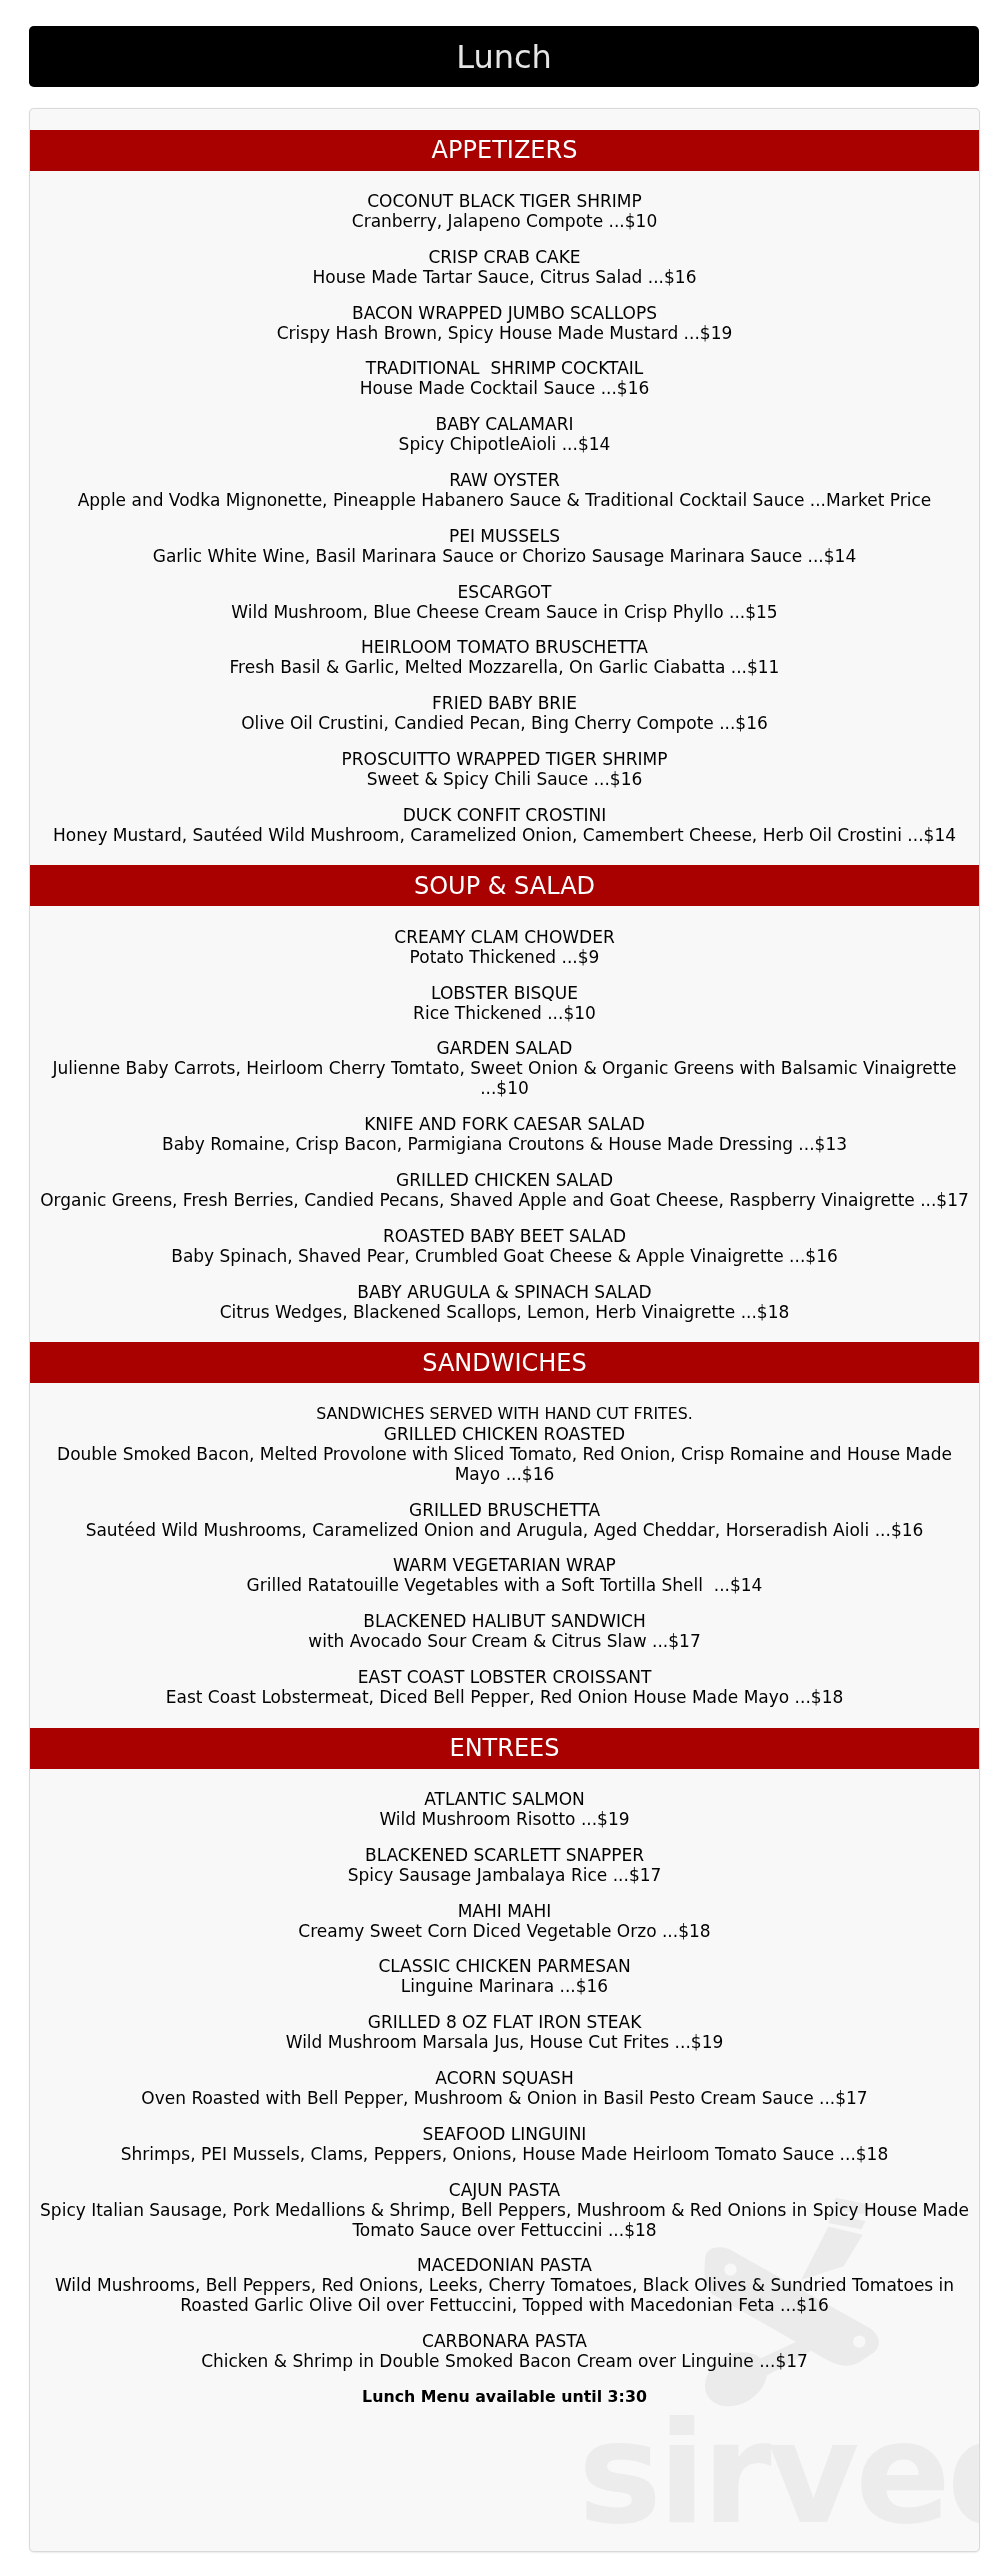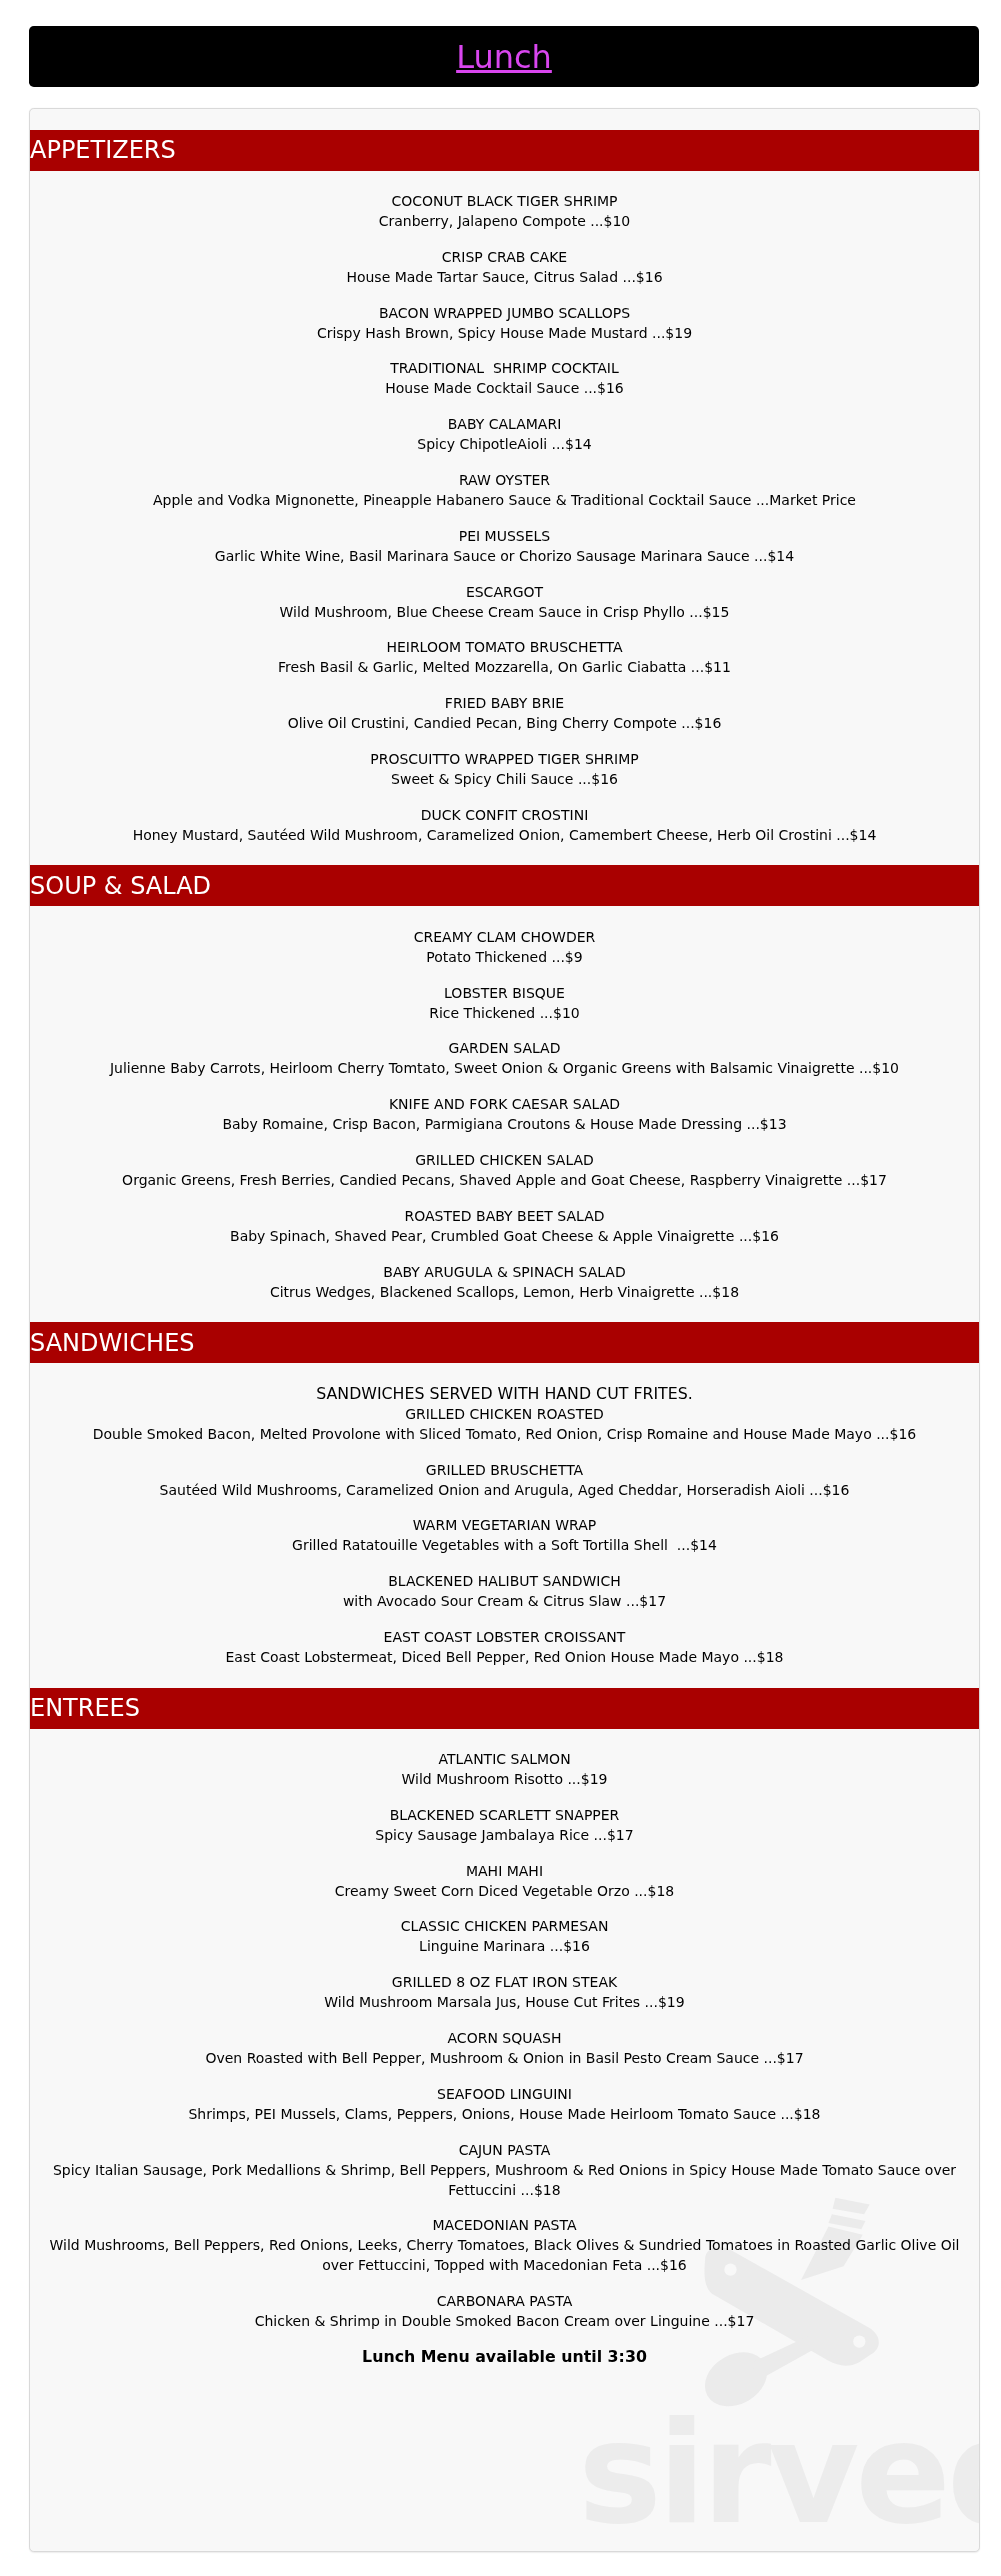--- a/index.html
+++ b/index.html
@@ -17,26 +17,25 @@
     top: 26px;
     width: 950px;
     height: 61px;
     background: #000;
     border-radius: 4.8px;
     display: flex;
     align-items: center;
     justify-content: center;
   }
   .menu-title {
-    color: #d946ef;
+    color: #e5e5e5;
     font-size: 32px;
     line-height: 1;
     margin: 17px;
     font-weight: normal;
-    text-decoration: underline;
   }
   .menu-card {
     position: absolute;
     left: 29px;
     top: 108px;
     width: 949px;
     height: 2442px;
     background: #f8f8f8;
     border: 0.7px solid #d9d9d9;
     border-radius: 4.8px;
@@ -46,35 +45,36 @@
   .card-inner {
     position: relative;
     z-index: 2;
     padding-top: 20.5px;
   }
   .section-band {
     background: #a90000;
     height: 41px;
     display: flex;
     align-items: center;
+    justify-content: center;
   }
   .section-title {
     color: #fff;
     font-size: 24px;
     font-weight: normal;
     margin: 0;
     line-height: 1;
   }
   .section-body {
     padding: 20.5px 6.8px 4.8px 6.8px;
     text-align: center;
   }
   .item {
     margin: 0 0 15.8px 0;
-    font-size: 14px;
+    font-size: 17px;
     line-height: 20px;
   }
   .item-name, .item-desc { display: block; }
   .section-note {
     font-size: 15.8px;
     line-height: 20px;
     margin: 0 0 0 0;
   }
   .footer-note {
     font-size: 15.8px;

